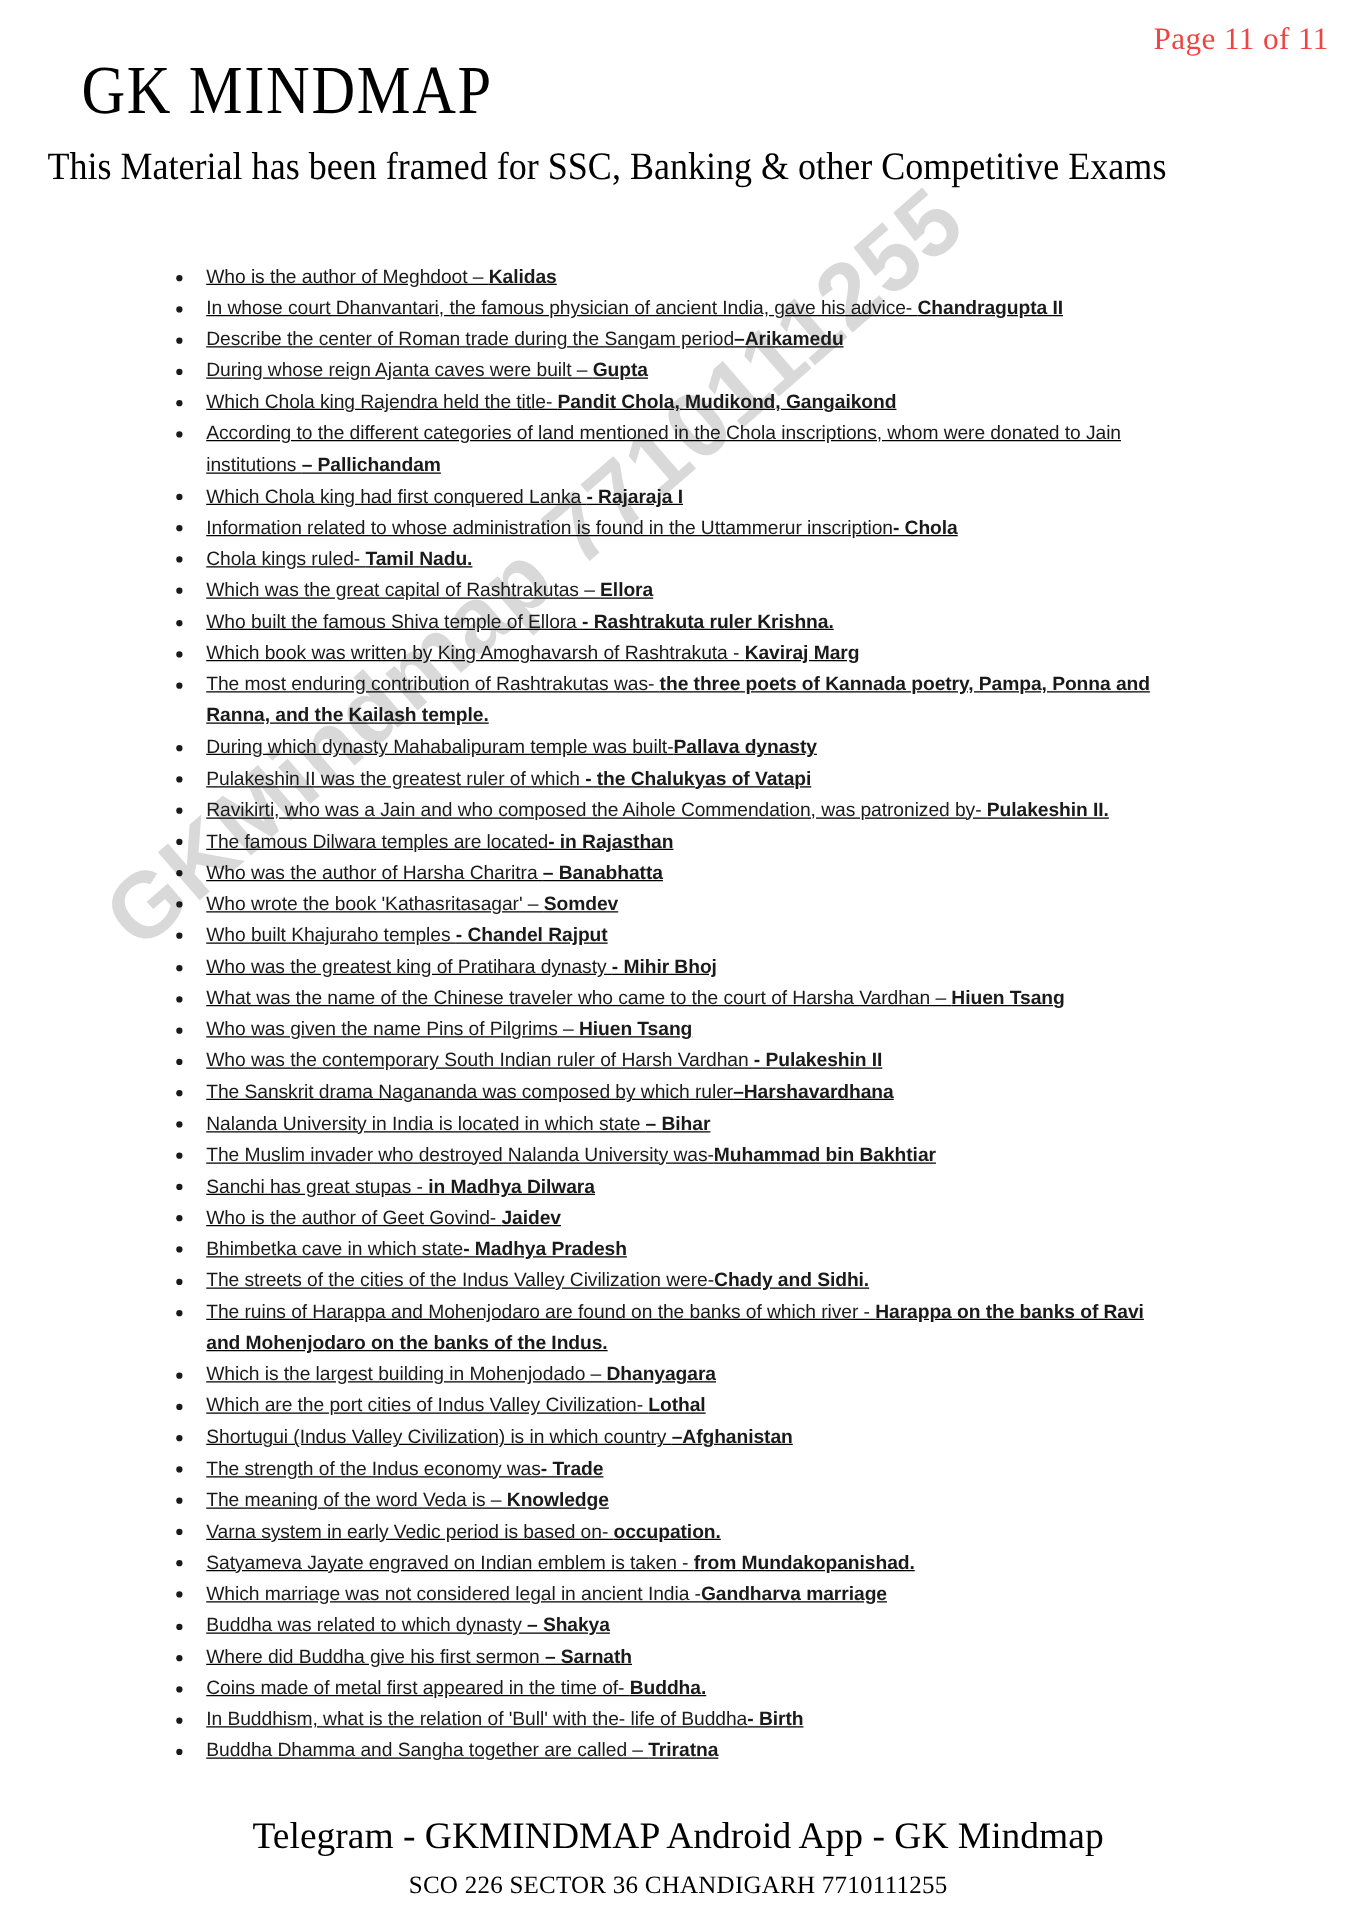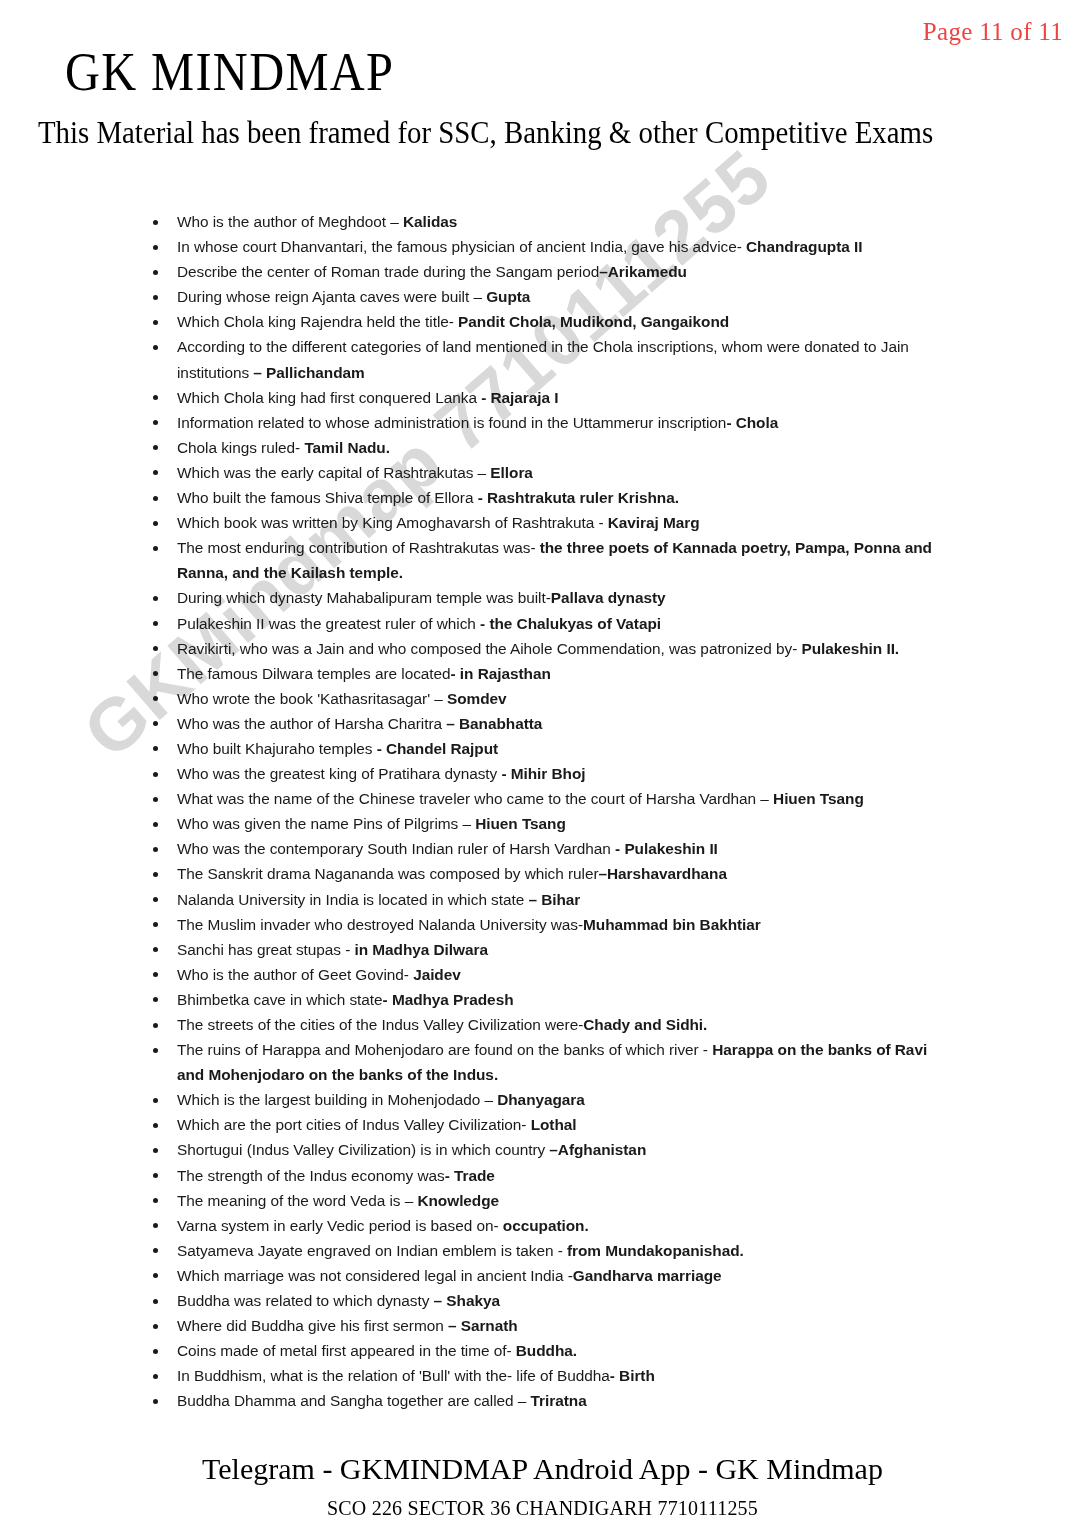--- a/index.html
+++ b/index.html
@@ -76,24 +76,25 @@
     line-height: 1.0;
     font-weight: 400;
     margin: 18px 0 0 0;
     transform: scaleX(0.93);
   }
 
   
   .content {
     position: relative;
     z-index: 2;
-    margin: 12px;
+    margin: 0;
     padding: 0;
     list-style: none;
     margin-top: 61px;
+    text-decoration: underline;
   }
 
   .bullet-item {
     position: relative;
     margin: 0 0 0 0;
     padding: 0 140px 0 165px;
     font-size: 15.4px;
     line-height: 25.1px;
     font-weight: 400;
     letter-spacing: -0.05px;
@@ -157,30 +158,30 @@
   <ul class="content" id="bullet-list">
       <li class="bullet-item"><span>Who is the author of Meghdoot – </span><b>Kalidas</b></li>
       <li class="bullet-item"><span>In whose court Dhanvantari, the famous physician of ancient India, gave his advice- </span><b>Chandragupta II</b></li>
       <li class="bullet-item"><span>Describe the center of Roman trade during the Sangam period</span><b>–Arikamedu</b></li>
       <li class="bullet-item"><span>During whose reign Ajanta caves were built – </span><b>Gupta</b></li>
       <li class="bullet-item"><span>Which Chola king Rajendra held the title- </span><b>Pandit Chola, Mudikond, Gangaikond</b></li>
       <li class="bullet-item"><span>According to the different categories of land mentioned in the Chola inscriptions, whom were donated to Jain institutions </span><b>– Pallichandam</b></li>
       <li class="bullet-item"><span>Which Chola king had first conquered Lanka </span><b>- Rajaraja I</b></li>
       <li class="bullet-item"><span>Information related to whose administration is found in the Uttammerur inscription</span><b>- Chola</b></li>
       <li class="bullet-item"><span>Chola kings ruled- </span><b>Tamil Nadu.</b></li>
-      <li class="bullet-item"><span>Which was the early capital of Rashtrakutas – </span><b>Ellora</b></li>
+      <li class="bullet-item"><span>Which was the great capital of Rashtrakutas – </span><b>Ellora</b></li>
       <li class="bullet-item"><span>Who built the famous Shiva temple of Ellora </span><b>- Rashtrakuta ruler Krishna.</b></li>
       <li class="bullet-item"><span>Which book was written by King Amoghavarsh of Rashtrakuta - </span><b>Kaviraj Marg</b></li>
       <li class="bullet-item"><span>The most enduring contribution of Rashtrakutas was- </span><b>the three poets of Kannada poetry, Pampa, Ponna and Ranna, and the Kailash temple.</b></li>
       <li class="bullet-item"><span>During which dynasty Mahabalipuram temple was built-</span><b>Pallava dynasty</b></li>
       <li class="bullet-item"><span>Pulakeshin II was the greatest ruler of which </span><b>- the Chalukyas of Vatapi</b></li>
       <li class="bullet-item"><span>Ravikirti, who was a Jain and who composed the Aihole Commendation, was patronized by- </span><b>Pulakeshin II.</b></li>
       <li class="bullet-item"><span>The famous Dilwara temples are located</span><b>- in Rajasthan</b></li>
+      <li class="bullet-item"><span>Who was the author of Harsha Charitra </span><b>– Banabhatta</b></li>
       <li class="bullet-item"><span>Who wrote the book 'Kathasritasagar' – </span><b>Somdev</b></li>
-      <li class="bullet-item"><span>Who was the author of Harsha Charitra </span><b>– Banabhatta</b></li>
       <li class="bullet-item"><span>Who built Khajuraho temples </span><b>- Chandel Rajput</b></li>
       <li class="bullet-item"><span>Who was the greatest king of Pratihara dynasty </span><b>- Mihir Bhoj</b></li>
       <li class="bullet-item"><span>What was the name of the Chinese traveler who came to the court of Harsha Vardhan – </span><b>Hiuen Tsang</b></li>
       <li class="bullet-item"><span>Who was given the name Pins of Pilgrims – </span><b>Hiuen Tsang</b></li>
       <li class="bullet-item"><span>Who was the contemporary South Indian ruler of Harsh Vardhan </span><b>- Pulakeshin II</b></li>
       <li class="bullet-item"><span>The Sanskrit drama Nagananda was composed by which ruler</span><b>–Harshavardhana</b></li>
       <li class="bullet-item"><span>Nalanda University in India is located in which state </span><b>– Bihar</b></li>
       <li class="bullet-item"><span>The Muslim invader who destroyed Nalanda University was-</span><b>Muhammad bin Bakhtiar</b></li>
       <li class="bullet-item"><span>Sanchi has great stupas - </span><b>in Madhya Dilwara</b></li>
       <li class="bullet-item"><span>Who is the author of Geet Govind- </span><b>Jaidev</b></li>

